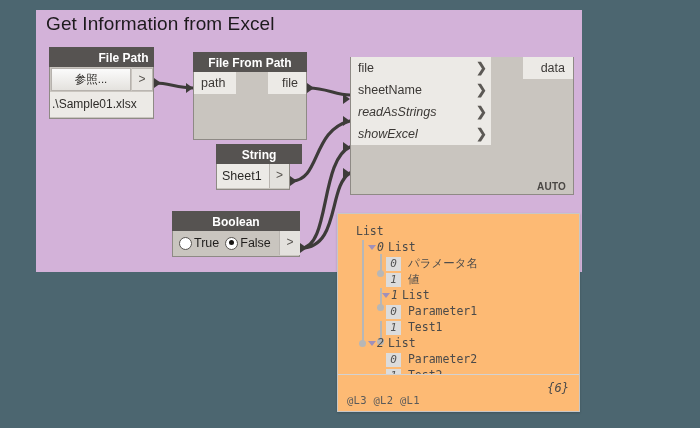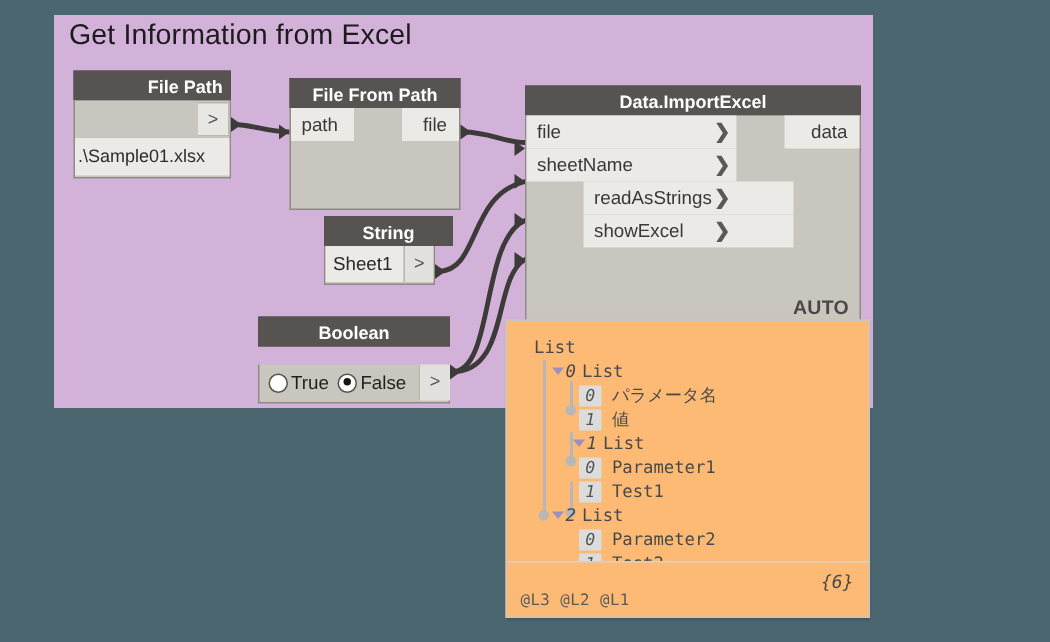--- a/index.html
+++ b/index.html
@@ -38,33 +38,33 @@
     position:relative;
   }
 
   
   .port-row{position:relative;height:22px;padding-left:41px;}
   .port-in{
     position:absolute;left:0;top:0;height:22px;line-height:22px;
     background:#eceae6;color:#3b3835;font-size:12.5px;
     padding-left:7px;box-sizing:border-box;
   }
-  .port-in.italic{margin-left:38px;}
+  .port-in.italic{font-style:italic;}
   .port-chev{
     position:absolute;top:0;height:22px;line-height:21px;
     font-size:13px;font-weight:bold;color:#5c5955;
   }
   .port-out{
     position:absolute;right:0;top:0;height:22px;line-height:22px;
     background:#eceae6;color:#3b3835;font-size:12.5px;
     padding-right:8px;box-sizing:border-box;text-align:right;
   }
   .auto-label{
     position:absolute;right:7px;bottom:2px;
-    font-size:13px;font-weight:bold;color:#4a4744;letter-spacing:.2px;
+    font-size:10px;font-weight:bold;color:#4a4744;letter-spacing:.2px;
   }
 
   
   .nub{position:absolute;width:0;height:0;}
   .nub-in{
     border-top:5px solid transparent;border-bottom:5px solid transparent;
     border-left:7px solid #3d3b39;
   }
   .nub-out{
     border-top:5px solid transparent;border-bottom:5px solid transparent;
@@ -121,21 +121,21 @@
   }
   .str-gt{
     position:absolute;left:52px;top:0;width:20px;height:24px;
     background:#e3e1dd;border-left:1px solid #b9b5b0;box-sizing:border-box;
     font-size:12px;color:#57544f;text-align:center;line-height:23px;
   }
 
   
   #node-bool{left:172px;top:211px;width:128px;}
   #node-bool .node-header{width:128px;}
-  #node-bool .node-body{width:128px;height:26px;margin-top:12px;}
+  #node-bool .node-body{width:128px;height:26px;}
   .bool-row{
     position:absolute;left:0;top:0;width:106px;height:24px;
     display:flex;align-items:center;gap:6px;padding-left:6px;
     box-sizing:border-box;
   }
   .radio{
     display:inline-flex;align-items:center;gap:2px;
     font-size:12.5px;color:#211f1d;
   }
   .radio .dot{
@@ -211,40 +211,40 @@
 
       <path d="M301,248 C330,248 320,160 350,147"></path>
 
       <path d="M301,248 C340,248 328,186 350,173"></path>
     </g>
   </svg>
 
   <div class="node" id="node-filepath">
     <div class="node-header">File Path</div>
     <div class="node-body">
+      <div class="browse-btn">参照...</div>
       <div class="fp-gt">&gt;</div>
       <div class="fp-path">.\Sample01.xlsx</div>
     </div>
     <div class="nub nub-out" style="left:105px;top:31px;"></div>
   </div>
 
   <div class="node" id="node-ffp">
     <div class="node-header">File From Path</div>
     <div class="node-body">
       <div class="port-row">
         <div class="port-in">path</div>
         <div class="port-out">file</div>
       </div>
     </div>
     <div class="nub nub-in" style="left:-7px;top:31px;"></div>
     <div class="nub nub-out" style="left:114px;top:31px;"></div>
   </div>
 
   <div class="node" id="node-import">
-    <div class="node-header">Data.ImportExcel</div>
     <div class="node-body">
       <div class="port-row">
         <div class="port-in">file</div>
         <div class="port-chev">❯</div>
         <div class="port-out">data</div>
       </div>
       <div class="port-row">
         <div class="port-in">sheetName</div>
         <div class="port-chev">❯</div>
       </div>

